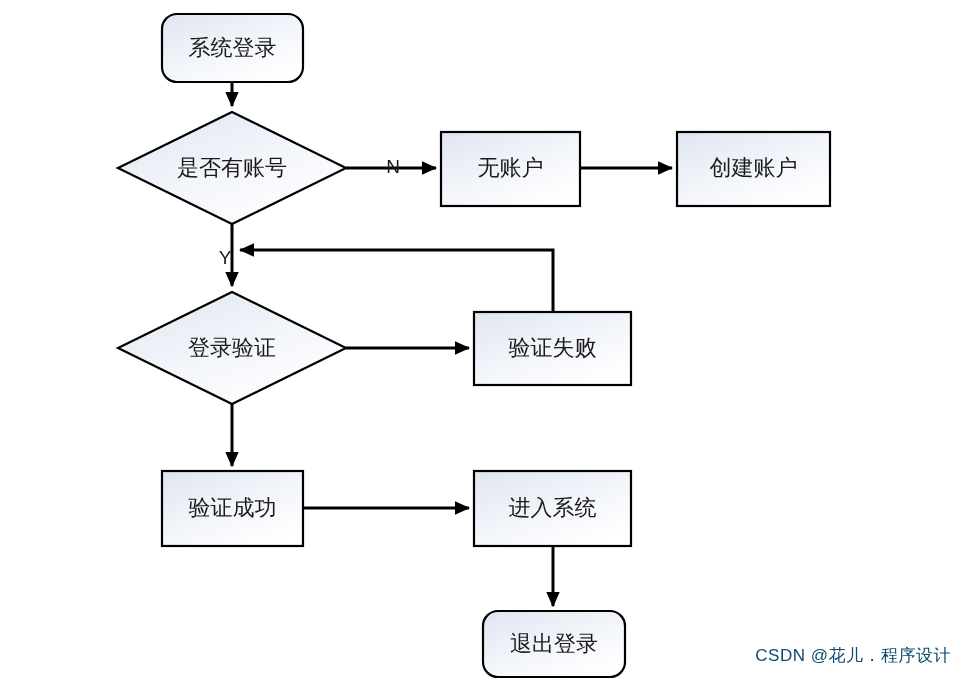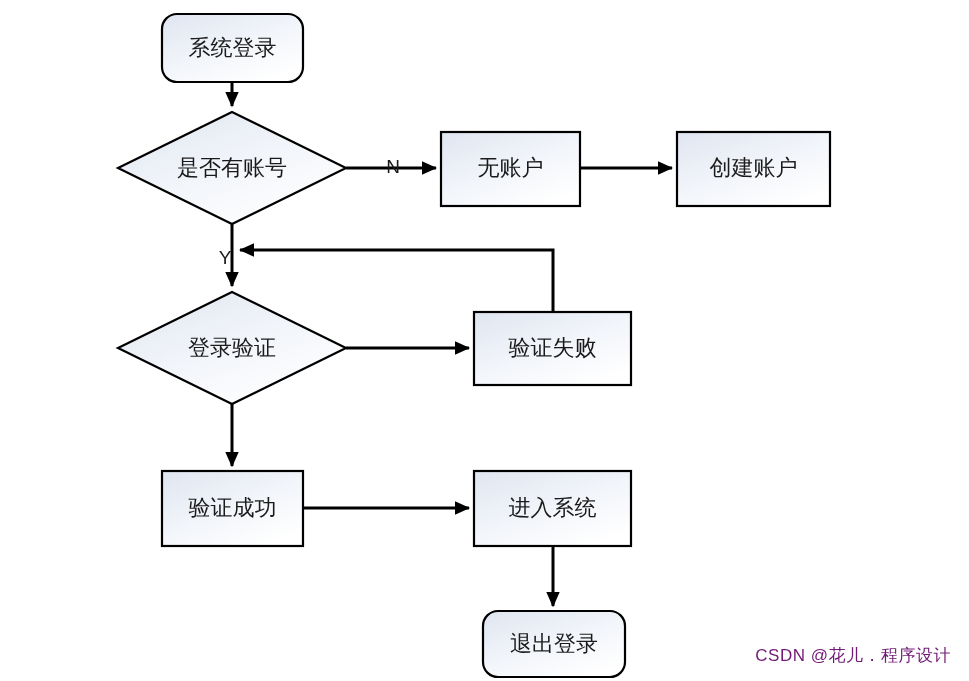--- a/index.html
+++ b/index.html
@@ -44,21 +44,21 @@
     fill: #1a1a1a;
     text-anchor: middle;
     dominant-baseline: middle;
   }
   .watermark-text {
     position: absolute;
     right: 18px;
     bottom: 14px;
     font-family: "Liberation Sans", "DejaVu Sans", sans-serif;
     font-size: 17px;
-    color: #701a75;
+    color: #0c4a6e;
     letter-spacing: 0.5px;
     white-space: nowrap;
     user-select: none;
     text-align: right;
   }
 </style>
 </head>
 <body>
 
 <svg id="flow-canvas" viewBox="0 0 969 681">

